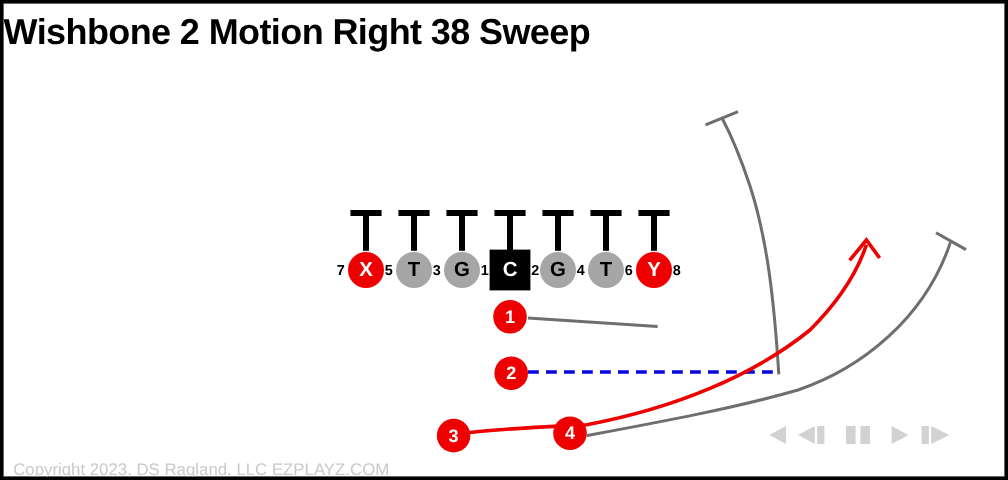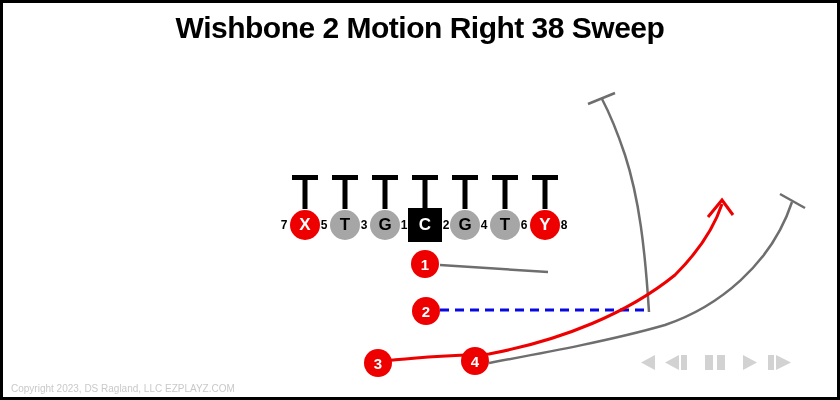--- a/index.html
+++ b/index.html
@@ -7,21 +7,21 @@
     --route-gray:#6e6e6e; --route-red:#ee0000; --motion-blue:#0808e0;
     --controls-gray:#d2d2d2; --copyright-gray:#c9c9c9;
   }
   *{margin:0;padding:0;box-sizing:border-box;}
   body{font-family:"Liberation Sans", sans-serif;background:#fff;}
   .frame{
     position:relative;width:840px;height:400px;background:#fff;
     border:3px solid #000;overflow:hidden;
   }
   .title{
-    position:absolute;top:8px;left:0;width:100%;text-align:center;
+    position:absolute;top:8px;left:0;width:100%;
     font-size:30px;font-weight:bold;letter-spacing:-0.5px;color:#000;
   }
   .routes{position:absolute;top:0;left:0;z-index:1;pointer-events:none;}
   .rt-gray{stroke:var(--route-gray);stroke-width:2.5;fill:none;}
   .rt-red{stroke:var(--route-red);stroke-width:3;fill:none;}
   .rt-blue{stroke:var(--motion-blue);stroke-width:3;fill:none;stroke-dasharray:9 6;}
   .tmark{position:absolute;width:26px;height:5px;background:#000;top:172px;z-index:2;}
   .tmark::after{
     content:'';position:absolute;left:50%;transform:translateX(-50%);
     top:4px;width:5px;height:30px;background:#000;
@@ -40,21 +40,21 @@
   }
   .back{
     position:absolute;width:28px;height:28px;border-radius:50%;
     background:var(--player-red);color:#fff;display:flex;align-items:center;
     justify-content:center;font-weight:bold;font-size:15px;z-index:2;
   }
   .controls{position:absolute;left:630px;top:350px;z-index:3;}
   .controls polygon,.controls rect{fill:var(--controls-gray);}
   .controls g{cursor:pointer;}
   .copyright{
-    position:absolute;left:8px;top:380px;font-size:10px;
+    position:absolute;left:8px;top:380px;font-size:14px;
     color:var(--copyright-gray);z-index:2;
   }
 </style>
 </head>
 <body>
 
 <div class="frame">
 
   <div class="title">Wishbone 2 Motion Right 38 Sweep</div>
 

